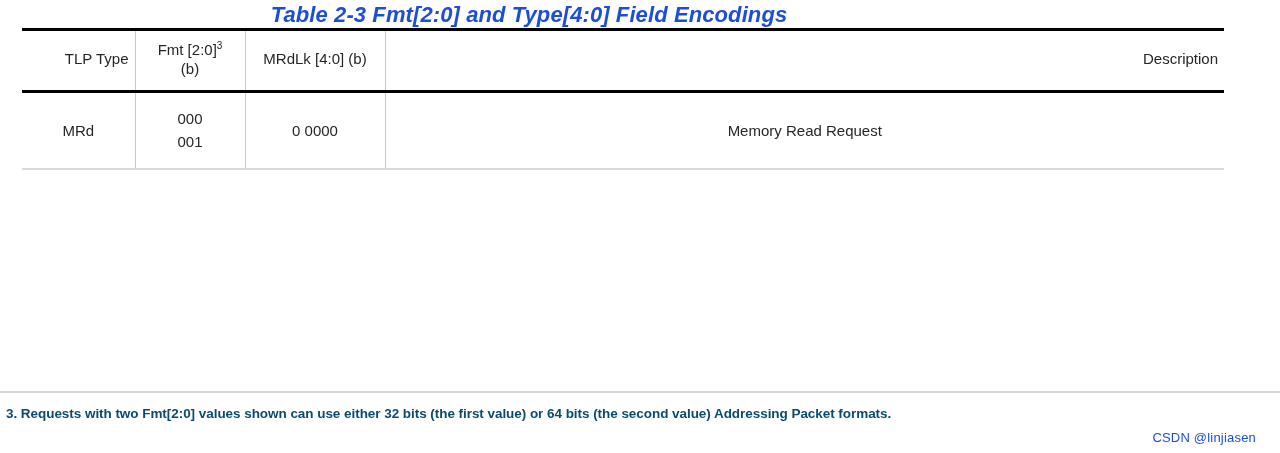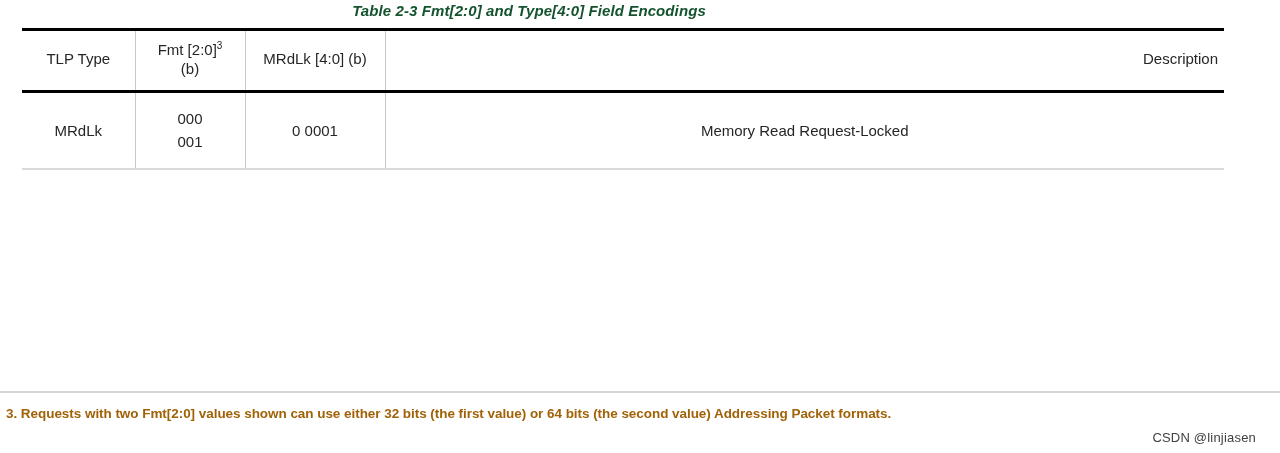--- a/index.html
+++ b/index.html
@@ -17,23 +17,23 @@
   }
 
   
   .table-caption {
     position: absolute;
     left: 0;
     top: 2px;
     width: 1058px;
     text-align: center;
     font-style: italic;
-    font-size: 15px;
+    font-size: 22px;
     font-weight: 600;
-    color: #14532d;
+    color: #1d4ed8;
     letter-spacing: 0.1px;
     white-space: nowrap;
   }
 
   
   .tbl-wrap {
     position: absolute;
     left: 22px;
     top: 28px;
     width: 1202px;
@@ -58,21 +58,21 @@
     color: #262626;
     text-align: center;
     vertical-align: middle;
     padding: 10px 6px 11px 6px;
     height: 58px;
     box-sizing: border-box;
     border-left: 1px solid #c9c9c9;
     border-right: 1px solid #c9c9c9;
     line-height: 1.25;
   }
-  table.enc thead th.first { border-left: none; }
+  table.enc thead th.first { border-left: none; text-align: right; }
   table.enc thead th.last  { border-right: none; text-align: right; }
   table.enc thead th sup {
     font-size: 10px;
     vertical-align: super;
     line-height: 0;
   }
 
   table.enc tbody tr {
     border-bottom: 2px solid #d9d9d9;
   }
@@ -109,32 +109,32 @@
     height: 2px;
     background: #d6d6d6;
   }
   .footnote {
     position: absolute;
     left: 6px;
     top: 406px;
     width: 1240px;
     font-size: 13.5px;
     font-weight: bold;
-    color: #a16207;
+    color: #0c4a6e;
     letter-spacing: -0.05px;
     white-space: nowrap;
   }
 
   
   .watermark {
     position: absolute;
     right: 24px;
     bottom: 8px;
     font-size: 13px;
-    color: #404040;
+    color: #1d4ed8;
     letter-spacing: 0.2px;
     white-space: nowrap;
   }
 </style>
 </head>
 <body>
 
 <div class="table-caption">Table  2-3  Fmt[2:0] and Type[4:0] Field Encodings</div>
 
 <div class="tbl-wrap">
@@ -151,27 +151,27 @@
         <th>
           <span>Fmt [2:0]</span><sup>3</sup><br>
           <span>(b)</span>
         </th>
         <th>MRdLk [4:0] (b)</th>
         <th class="last">Description</th>
       </tr>
     </thead>
     <tbody>
       <tr>
-        <td class="first tlp-type">MRdLk</td>
+        <td class="first tlp-type">MRd</td>
         <td class="fmt">
           <span class="fmt-line">000</span>
           <span class="fmt-line">001</span>
         </td>
-        <td>0 0001</td>
-        <td class="last desc">Memory Read Request-Locked</td>
+        <td>0 0000</td>
+        <td class="last desc">Memory Read Request</td>
       </tr>
     </tbody>
   </table>
 </div>
 
 <div class="foot-rule"></div>
 <div class="footnote">3. Requests with two Fmt[2:0] values shown can use either 32 bits (the first value) or 64 bits (the second value) Addressing Packet formats.</div>
 
 <div class="watermark">CSDN @linjiasen</div>
 

